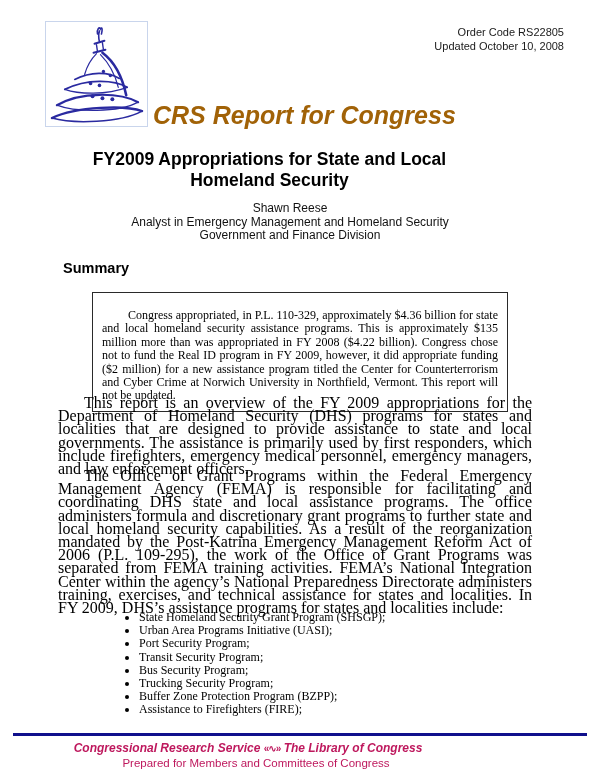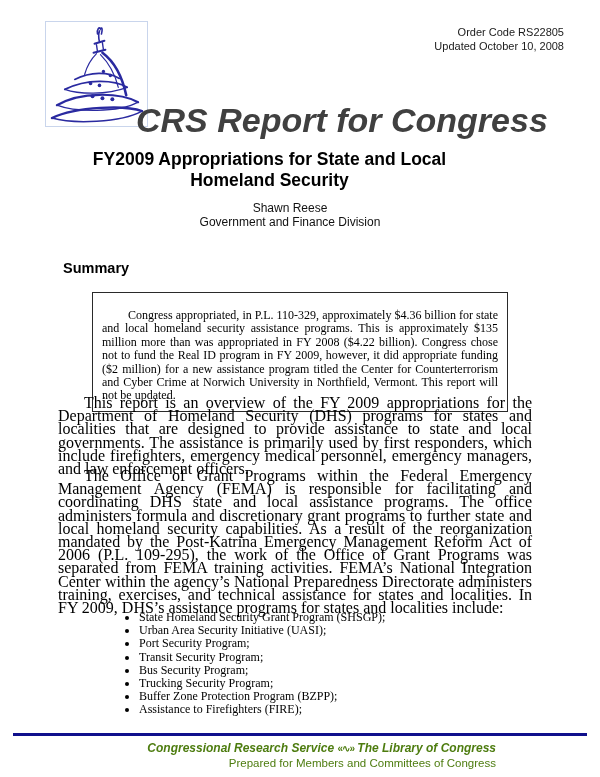--- a/index.html
+++ b/index.html
@@ -11,23 +11,23 @@
   .order-block {
     position:absolute; top:13px; right:36px; text-align:right;
     font-family:"Liberation Sans", sans-serif; font-size:11px; line-height:14px; color:#1a1a1a;
   }
   .logo-tile {
     position:absolute; top:9px; left:45px; width:103px; height:106px;
     border:1px solid #c9d5ec; box-sizing:border-box; background:#ffffff;
   }
   .logo-tile svg { display:block; width:100%; height:100%; }
   .brand {
-    position:absolute; left:136px; top:89px;
+    position:absolute; left:153px; top:89px;
     font-family:"Liberation Sans", sans-serif; font-weight:bold; font-style:italic;
-    font-size:34px; color:#404040; white-space:nowrap;
+    font-size:25px; color:#a16207; white-space:nowrap;
   }
   .title-wrap {
     position:absolute; top:137px; left:0; width:539px; text-align:center;
     font-family:"Liberation Sans", sans-serif; font-weight:bold;
     font-size:17.5px; line-height:21px; color:#000;
   }
   .title-wrap span { display:inline-block; max-width:440px; }
   .author-block {
     position:absolute; top:190px; left:0; width:580px; text-align:center;
     font-family:"Liberation Sans", sans-serif; font-size:12px; line-height:13.5px; color:#111;
@@ -50,22 +50,22 @@
   .para-2 { top:457px; }
   .bullet-list {
     position:absolute; top:599px; left:125px; width:390px;
     font-size:12px; line-height:13.2px;
   }
   .bullet-list ul { margin:0; padding-left:14px; list-style-type:disc; }
   .footer-rule {
     position:absolute; top:721px; left:13px; width:574px; height:3px; background:#10108c;
   }
   .footer-block {
-    position:absolute; top:729px; left:0; width:496px; text-align:right;
-    font-family:"Liberation Sans", sans-serif; color:#4d7c0f;
+    position:absolute; top:729px; left:0; width:496px; text-align:center;
+    font-family:"Liberation Sans", sans-serif; color:#be185d;
   }
   .footer-line1 { font-weight:bold; font-style:italic; font-size:12px; line-height:15px; }
   .footer-line1 .orn { font-style:normal; font-weight:bold; font-size:10px; letter-spacing:-1px; }
   .footer-line2 { font-size:11.5px; line-height:14px;padding-left:16px; }
 </style>
 </head>
 <body>
 
 <div class="page">
 
@@ -103,39 +103,40 @@
   </div>
 
   <div class="brand">CRS Report for Congress</div>
 
   <div class="title-wrap">
     <span>FY2009 Appropriations for State and Local Homeland Security</span>
   </div>
 
   <div class="author-block">
     <div>Shawn Reese</div>
+    <div>Analyst in Emergency Management and Homeland Security</div>
     <div>Government and Finance Division</div>
   </div>
 
   <div class="summary-heading">Summary</div>
   <div class="summary-box">
     <p>Congress appropriated, in P.L. 110-329, approximately $4.36 billion for state and local homeland security assistance programs.  This is approximately $135 million more than was appropriated in FY 2008 ($4.22 billion).  Congress chose not to fund the Real ID program in FY 2009, however, it did appropriate funding ($2 million) for a new assistance program titled the Center for Counterterrorism and Cyber Crime at Norwich University in Northfield, Vermont.  This report will not be updated.</p>
   </div>
 
   <div class="body-para para-1">
     <p>This report is an overview of the FY 2009 appropriations for the Department of Homeland Security (DHS) programs for states and localities that are designed to provide assistance to state and local governments.  The assistance is primarily used by first responders, which include firefighters, emergency medical personnel, emergency managers, and law enforcement officers.</p>
   </div>
   <div class="body-para para-2">
     <p>The Office of Grant Programs within the Federal Emergency Management Agency (FEMA) is responsible for facilitating and coordinating DHS state and local assistance programs.  The office administers formula and discretionary grant programs to further state and local homeland security capabilities.  As a result of the reorganization mandated by the Post-Katrina Emergency Management Reform Act of 2006 (P.L. 109-295), the work of the Office of Grant Programs was separated from FEMA training activities.  FEMA’s National Integration Center within the agency’s National Preparedness Directorate administers training, exercises, and technical assistance for states and localities.  In FY 2009, DHS’s assistance programs for states and localities include:</p>
   </div>
 
   <div class="bullet-list">
     <ul>
       <li>State Homeland Security Grant Program (SHSGP);</li>
-      <li>Urban Area Security Initiative (UASI);</li>
+      <li>Urban Area Programs Initiative (UASI);</li>
       <li>Port Security Program;</li>
       <li>Transit Security Program;</li>
       <li>Bus Security Program;</li>
       <li>Trucking Security Program;</li>
       <li>Buffer Zone Protection Program (BZPP);</li>
       <li>Assistance to Firefighters (FIRE);</li>
     </ul>
   </div>
 
   <div class="footer-rule"></div>

